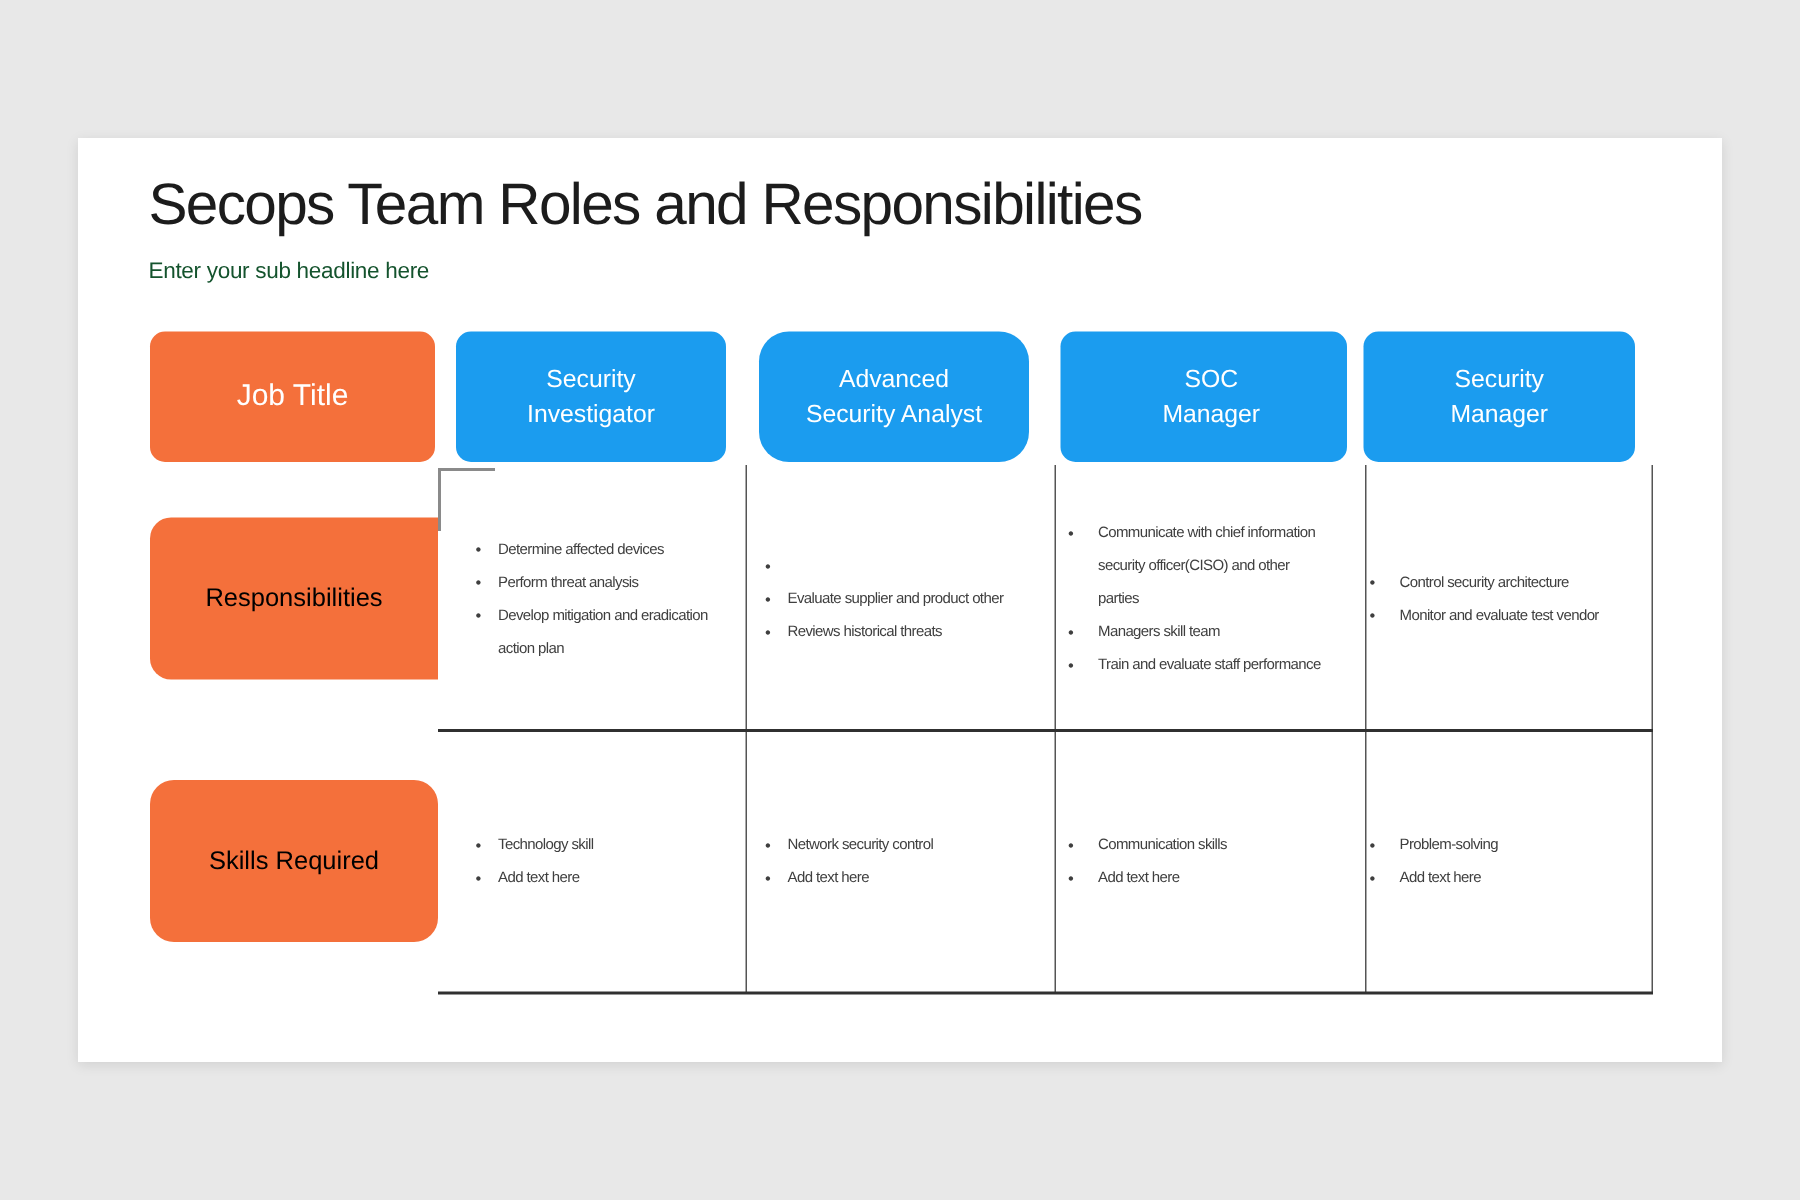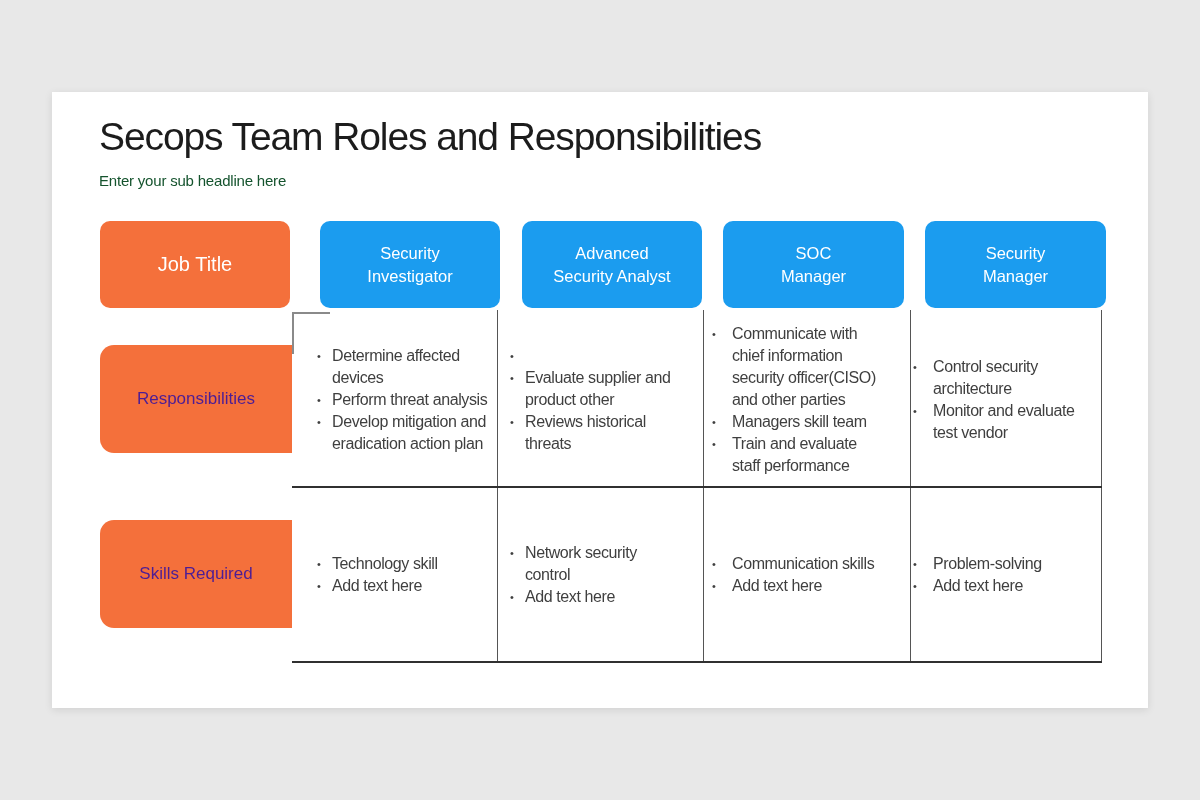--- a/index.html
+++ b/index.html
@@ -24,30 +24,30 @@
     position:absolute;left:47px;top:80px;
     font-size:15px;letter-spacing:-0.2px;color:#14532d;
   }
   .hdr-box{
     position:absolute;top:129px;height:87px;
     border-radius:10px;
     display:flex;align-items:center;justify-content:center;
     text-align:center;color:#ffffff;
   }
   .job-title{left:48px;width:190px;font-size:20px;}
-  .role{font-size:16.5px;line-height:23px;white-space:pre-line;margin-left:16px;}
+  .role{font-size:16.5px;line-height:23px;white-space:pre-line;}
   .role1{left:252px;width:180px;}
-  .role2{left:454px;width:180px;}
+  .role2{left:454px;width:180px;border-radius:20px;}
   .role3{left:655px;width:181px;}
   .role4{left:857px;width:181px;}
   .row-label{
     position:absolute;left:48px;width:192px;height:108px;
     border-radius:14px 0 0 14px;
     display:flex;align-items:center;justify-content:center;
-    color:#4c1d95;font-size:17px;text-align:center;
+    color:#000000;font-size:17px;text-align:center;
   }
   .row-label.resp{top:253px;}
   .row-label.skills{top:428px;}
   
   .vline{position:absolute;top:218px;width:1px;height:352px;background:#555555;}
   .vl1{left:445px;} .vl2{left:651px;} .vl3{left:858px;} .vlr{left:1049px;}
   .hline{position:absolute;left:240px;width:810px;height:2px;background:#303030;}
   .hl-mid{top:394px;} .hl-bot{top:569px;}
   .corner-artifact{
     position:absolute;left:240px;top:220px;width:36px;height:40px;
@@ -65,21 +65,21 @@
   .c3{left:651px;width:207px;padding-left:9px;}
   .c4{left:858px;width:191px;padding-left:3px;}
   .cell{box-sizing:border-box;}
   .li{display:flex;align-items:flex-start;}
   .dot{
     width:15px;flex:0 0 auto;
     font-size:11px;line-height:22px;color:#3f3f3f;text-align:left;
   }
   .c3 .dot,.c4 .dot{width:20px;}
   .txt{
-    font-size:16px;line-height:22px;letter-spacing:-0.4px;color:#3f3f3f;
+    font-size:10px;line-height:22px;letter-spacing:-0.4px;color:#3f3f3f;
   }
   .c1 .txt{width:160px;}
   .c2 .txt{width:152px;}
   .c3 .txt{width:150px;}
   .c4 .txt{width:165px;}
 </style>
 </head>
 <body>
 
 <div class="slide">
@@ -91,33 +91,33 @@
     <span>Job Title</span>
   </div>
   <div class="hdr-box role role1" style="background-color: rgb(27, 156, 239);">
     <span>Security
 Investigator</span>
   </div>
   <div class="hdr-box role role2" style="background-color: rgb(27, 156, 239);">
     <span>Advanced
 Security Analyst</span>
   </div>
-  <div class="hdr-box role role3" style="background-color: rgb(27, 156, 239);">
+  <div class="hdr-box role role3" style="background-color: rgb(27, 156, 239); padding-left: 10px;">
     <span>SOC
 Manager</span>
   </div>
   <div class="hdr-box role role4" style="background-color: rgb(27, 156, 239);">
     <span>Security
 Manager</span>
   </div>
 
   <div class="row-label resp" style="background-color: rgb(244, 112, 59);">
     <span>Responsibilities</span>
   </div>
-  <div class="row-label skills" style="background-color: rgb(244, 112, 59);">
+  <div class="row-label skills" style="background-color: rgb(244, 112, 59); border-radius: 16px;">
     <span>Skills Required</span>
   </div>
 
   <div class="corner-artifact"></div>
   <div class="vline vl1"></div>
   <div class="vline vl2"></div>
   <div class="vline vl3"></div>
   <div class="vline vlr"></div>
   <div class="hline hl-mid"></div>
   <div class="hline hl-bot"></div>

